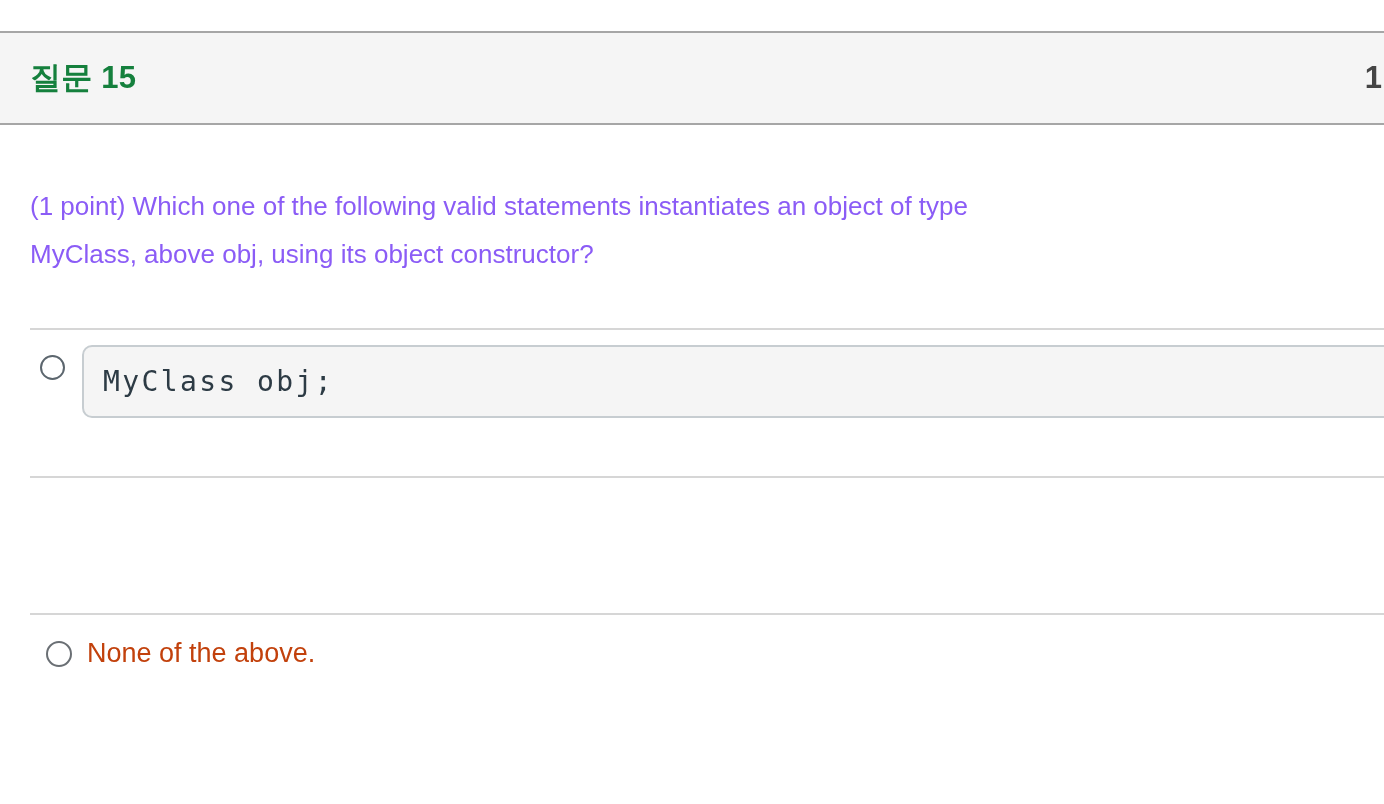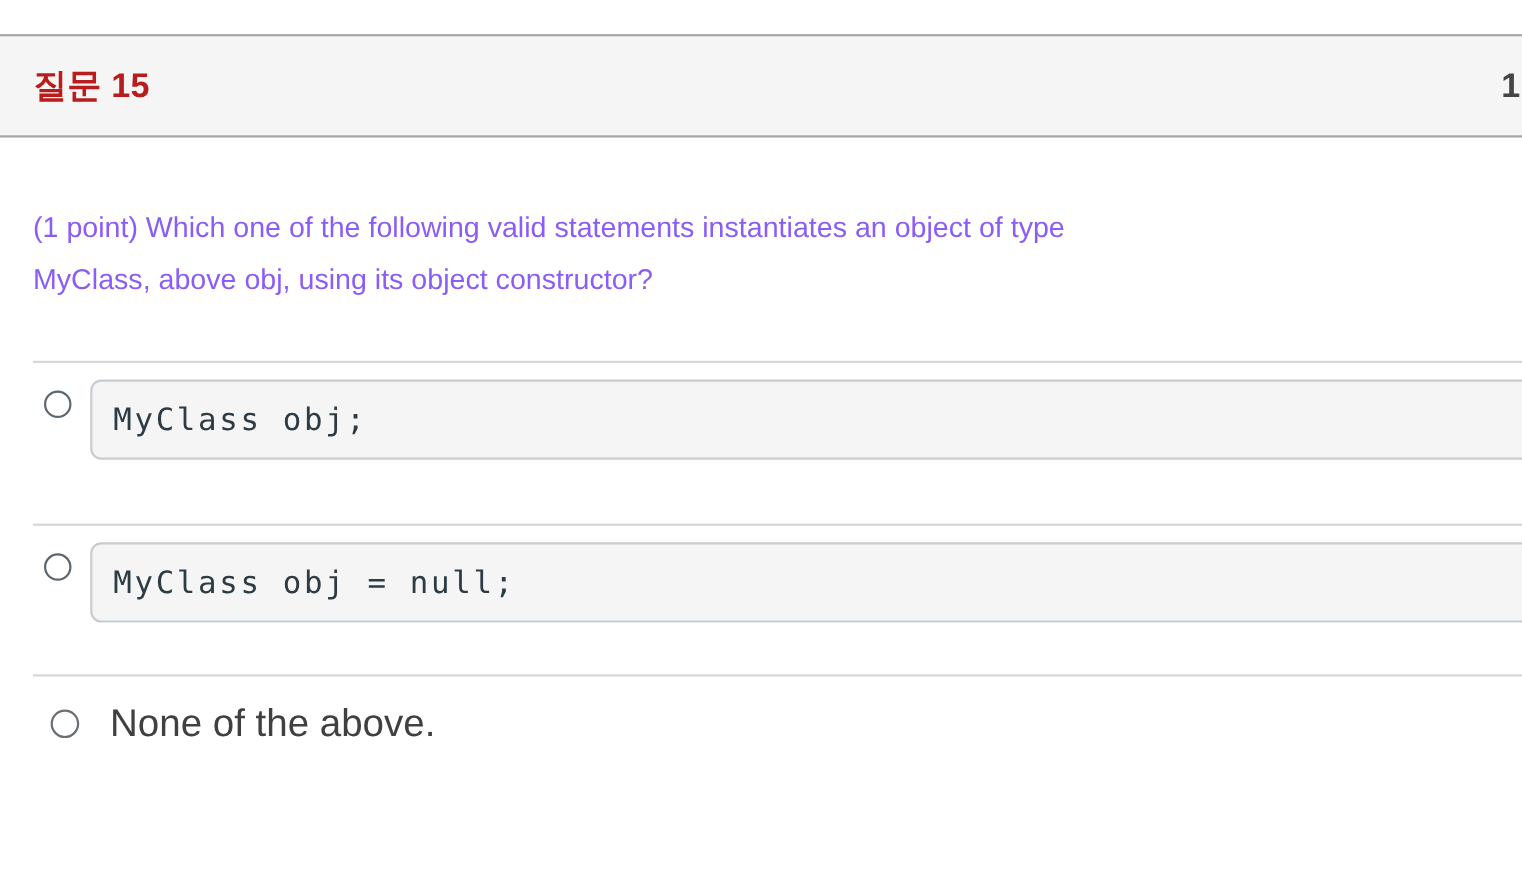--- a/index.html
+++ b/index.html
@@ -20,21 +20,21 @@
     border-top: 2px solid #a6a6a6;
     border-bottom: 2px solid #a6a6a6;
     box-sizing: border-box;
     display: flex;
     align-items: center;
   }
   .q-header-title {
     margin-left: 30px;
     font-size: 31px;
     font-weight: bold;
-    color: #b91c1c;
+    color: #15803d;
     letter-spacing: 0.2px;
   }
   .q-header-points {
     position: absolute;
     right: 2px;
     font-size: 31px;
     font-weight: bold;
     color: #454545;
   }
 
@@ -93,23 +93,23 @@
     white-space: pre;
   }
 
   
   .opt-body.text-opt {
     align-items: center;
     padding: 23px 0 0 46px;
   }
   .opt-body.text-opt .radio { margin: 0; width: 26px; height: 26px; border-color: #6a6f74; }
   .opt-label {
-    margin-left: 28px;
-    font-size: 35px;
-    color: #404040;
+    margin-left: 15px;
+    font-size: 27px;
+    color: #c2410c;
   }
 </style>
 </head>
 <body>
 
 <div class="q-header">
   <span class="q-header-title">질문 15</span>
   <span class="q-header-points">1</span>
 </div>
 
@@ -126,26 +126,20 @@
       <span class="radio"></span>
       <div class="code-box">
         <span class="code-text">MyClass obj;</span>
       </div>
     </div>
   </div>
 
 
   <div class="opt-row" style="height:137px">
     <div class="divider"></div>
-    <div class="opt-body">
-      <span class="radio"></span>
-      <div class="code-box">
-        <span class="code-text">MyClass obj = null;</span>
-      </div>
-    </div>
   </div>
 
   <div class="opt-row">
     <div class="divider"></div>
     <div class="opt-body text-opt">
       <span class="radio"></span>
       <span class="opt-label">None of the above.</span>
     </div>
   </div>
 

